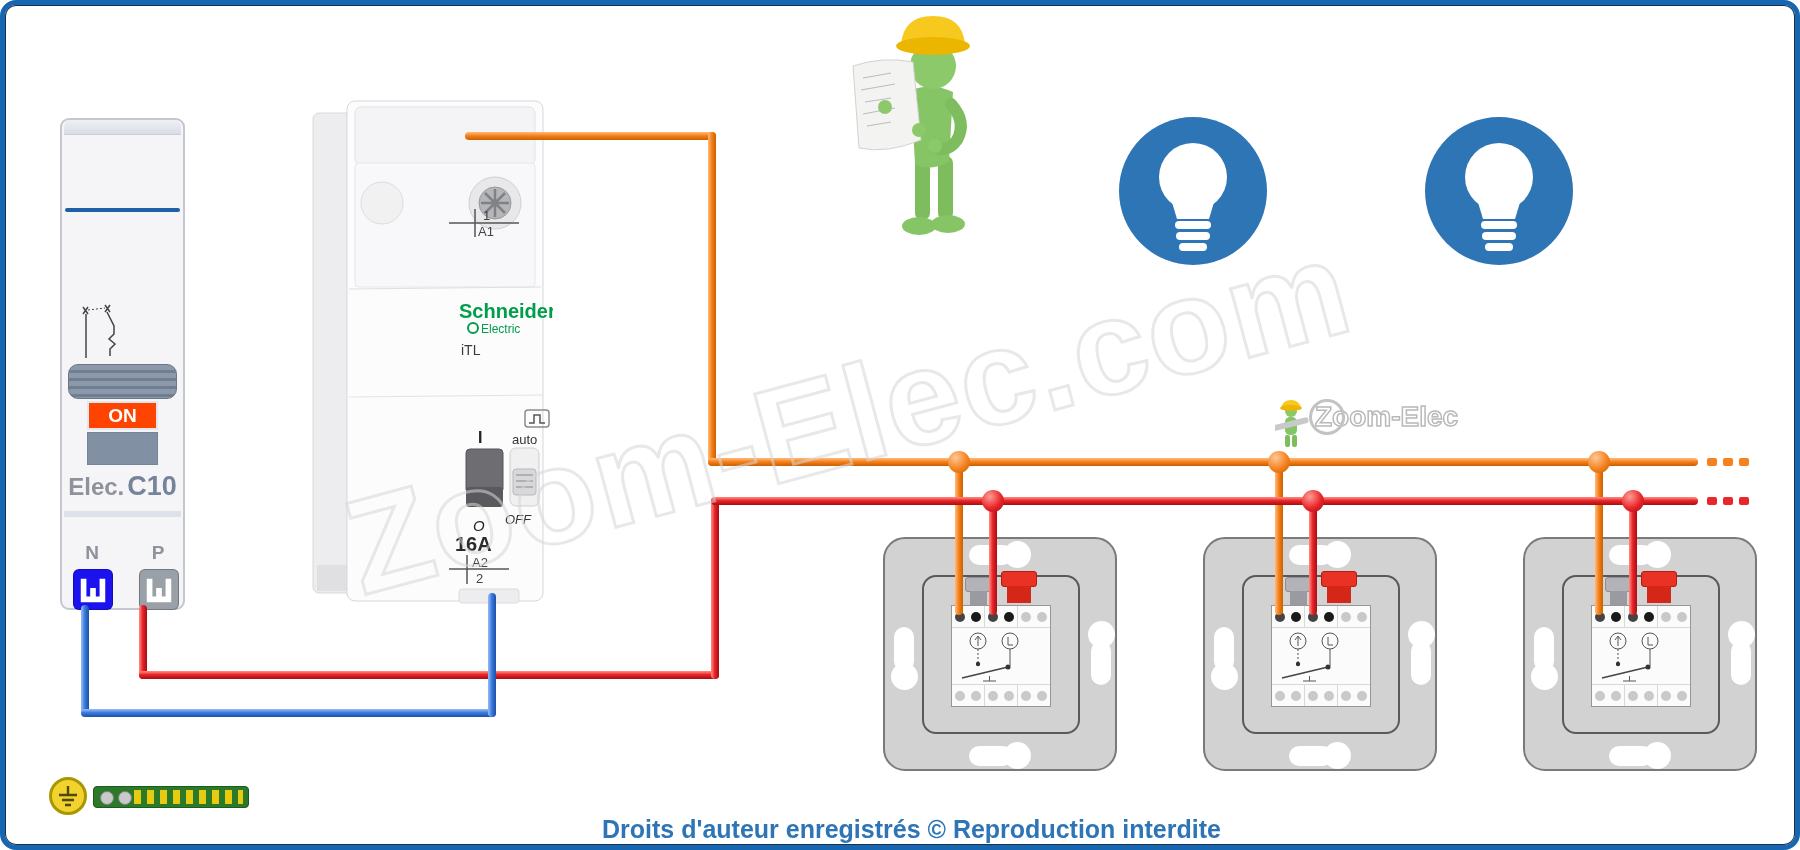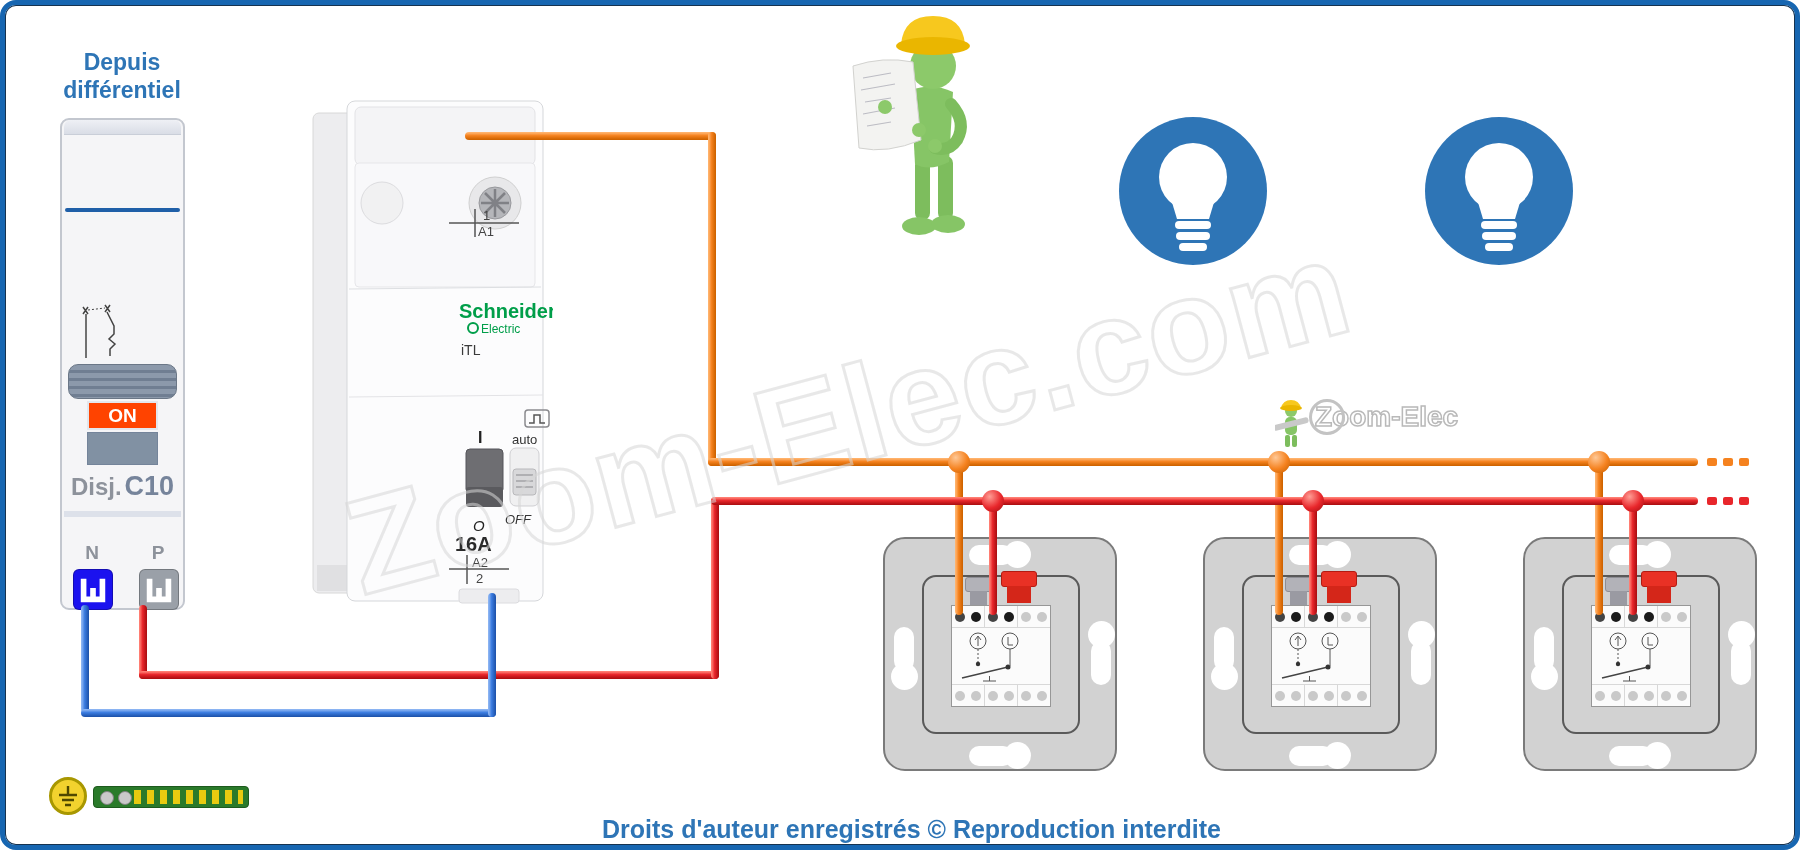--- a/index.html
+++ b/index.html
@@ -106,37 +106,36 @@
 
   
   .footer{position:absolute;left:0;right:0;top:810px;text-align:center;font-size:25px;font-weight:bold;
     color:var(--accent-blue);z-index:12;margin-left:23px;}
 </style>
 </head>
 <body>
 
 <div id="canvas" data-name="wiring-diagram-canvas">
 
-  <div class="depuis" data-name="depuis-differentiel-label">Depuis différentiel</div>
 
   <div class="breaker" data-name="circuit-breaker">
     <div class="b-cap" data-name="breaker-top-cap"></div>
     <div class="b-line" data-name="breaker-divider-line"></div>
     <svg class="b-sym" data-name="breaker-symbol-icon" width="52" height="62" viewBox="0 0 52 62">
       <path d="M8,14 L3,7 M3,14 L8,7" stroke="#444" stroke-width="1.5" fill="none"></path>
       <path d="M30,12 L25,5 M25,12 L30,5" stroke="#444" stroke-width="1.5" fill="none"></path>
       <path d="M8,10 L25,8" stroke="#444" stroke-width="1" stroke-dasharray="2,2" fill="none"></path>
       <path d="M6,14 V58" stroke="#444" stroke-width="1.5" fill="none"></path>
       <path d="M27,12 L34,26 V34 L29,39 L35,44 L30,49 V56" stroke="#444" stroke-width="1.5" fill="none"></path>
     </svg>
     <div class="b-toggle-cap" data-name="breaker-toggle-handle"></div>
     <div class="b-on" data-name="breaker-on-indicator">ON</div>
     <div class="b-gray" data-name="breaker-toggle-base"></div>
     <div class="b-disj" data-name="breaker-label">
-      <span class="disj" data-name="breaker-disj-text">Disj.</span><span class="c10" data-name="breaker-rating">C10</span>
+      <span class="disj" data-name="breaker-disj-text">Elec.</span><span class="c10" data-name="breaker-rating">C10</span>
     </div>
     <div class="b-div" data-name="breaker-lower-divider"></div>
     <div class="b-np" style="left:10px" data-name="neutral-label">N</div>
     <div class="b-np" style="left:76px" data-name="phase-label">P</div>
     <div class="term n" data-name="neutral-terminal">
       <svg width="32" height="32" viewBox="0 0 34 34" data-name="terminal-clamp-icon">
         <path d="M7,5 V27 H27 V5 M17,27 V15" fill="none" stroke="#fff" stroke-width="6"></path>
       </svg>
     </div>
     <div class="term p" data-name="phase-terminal">

